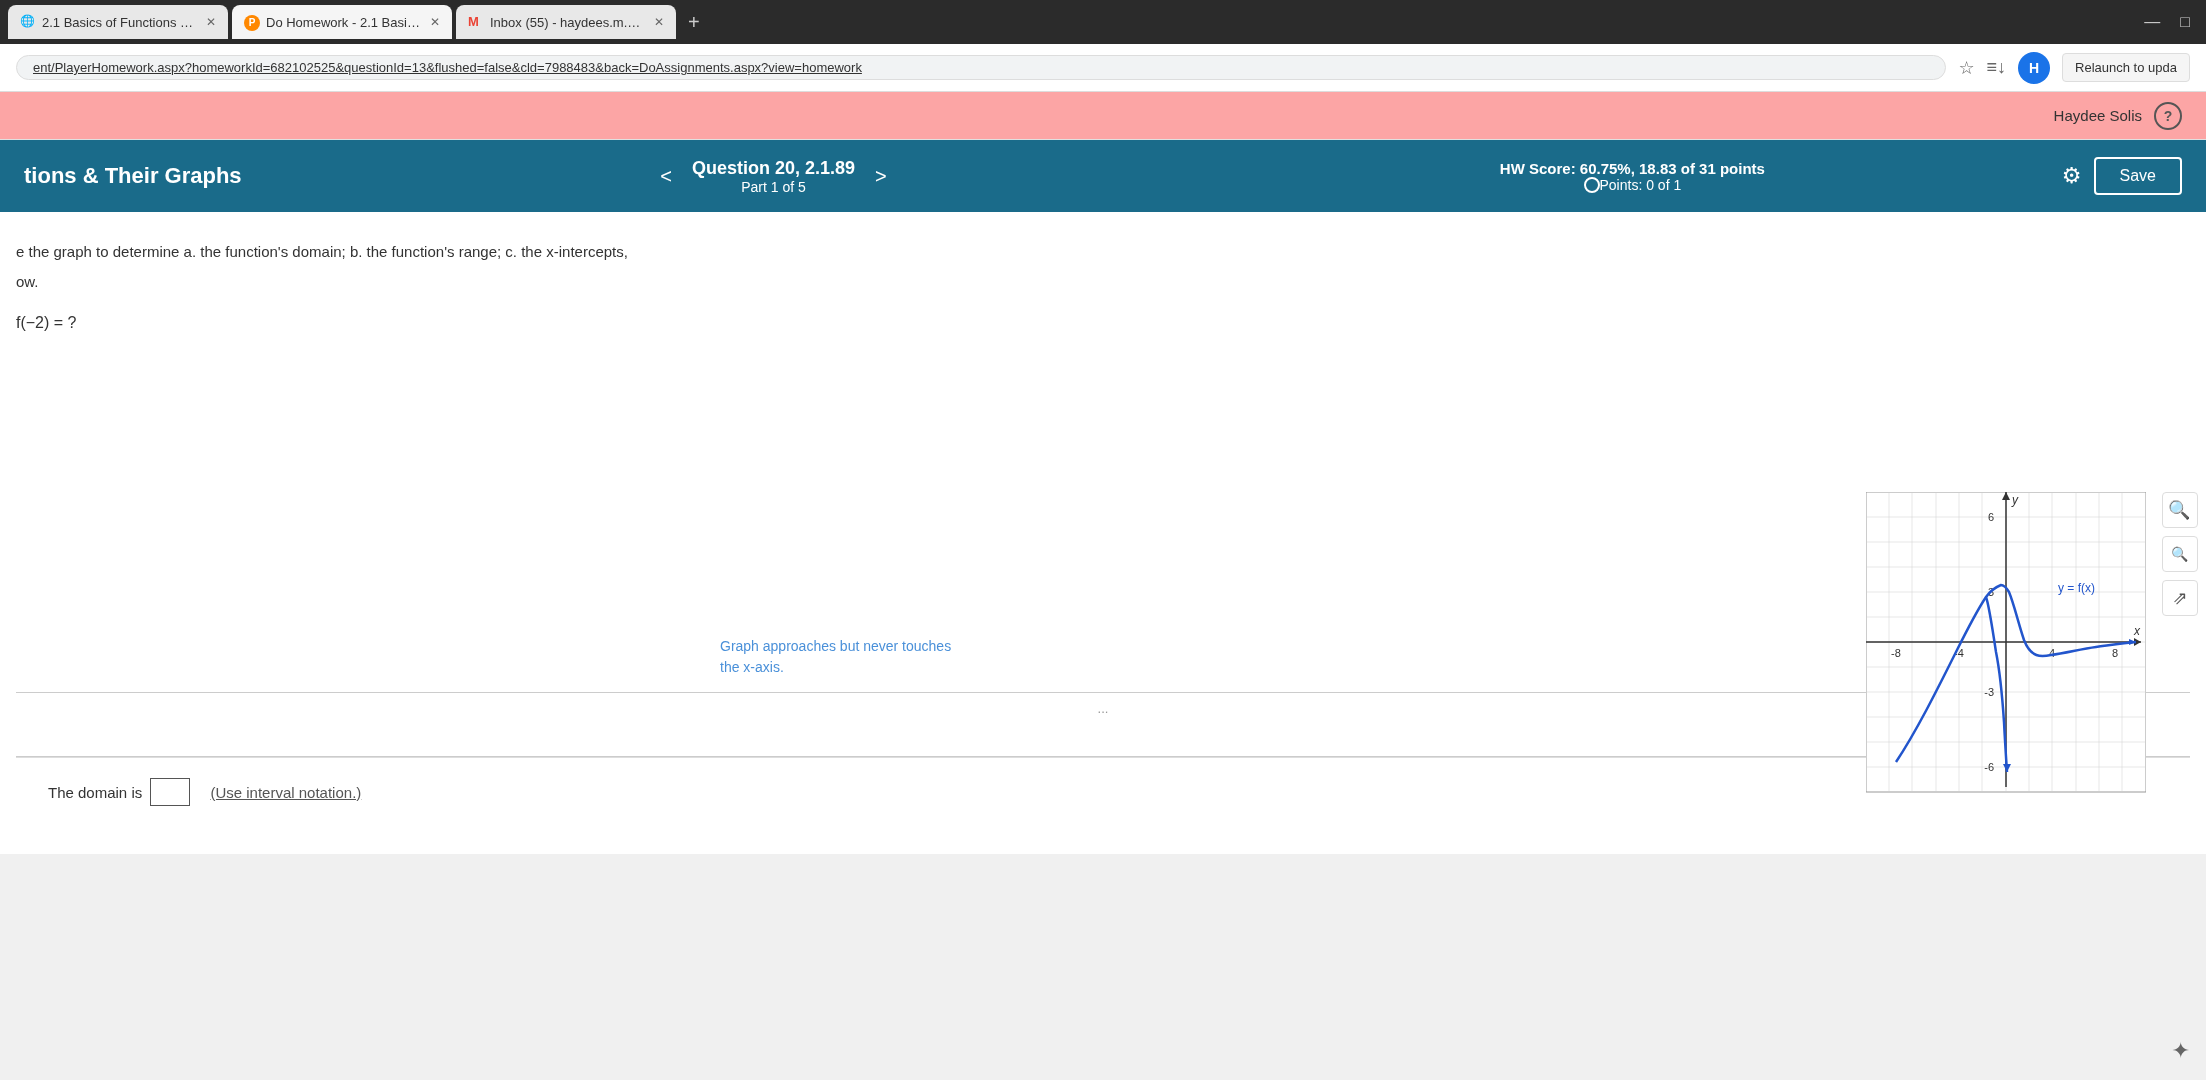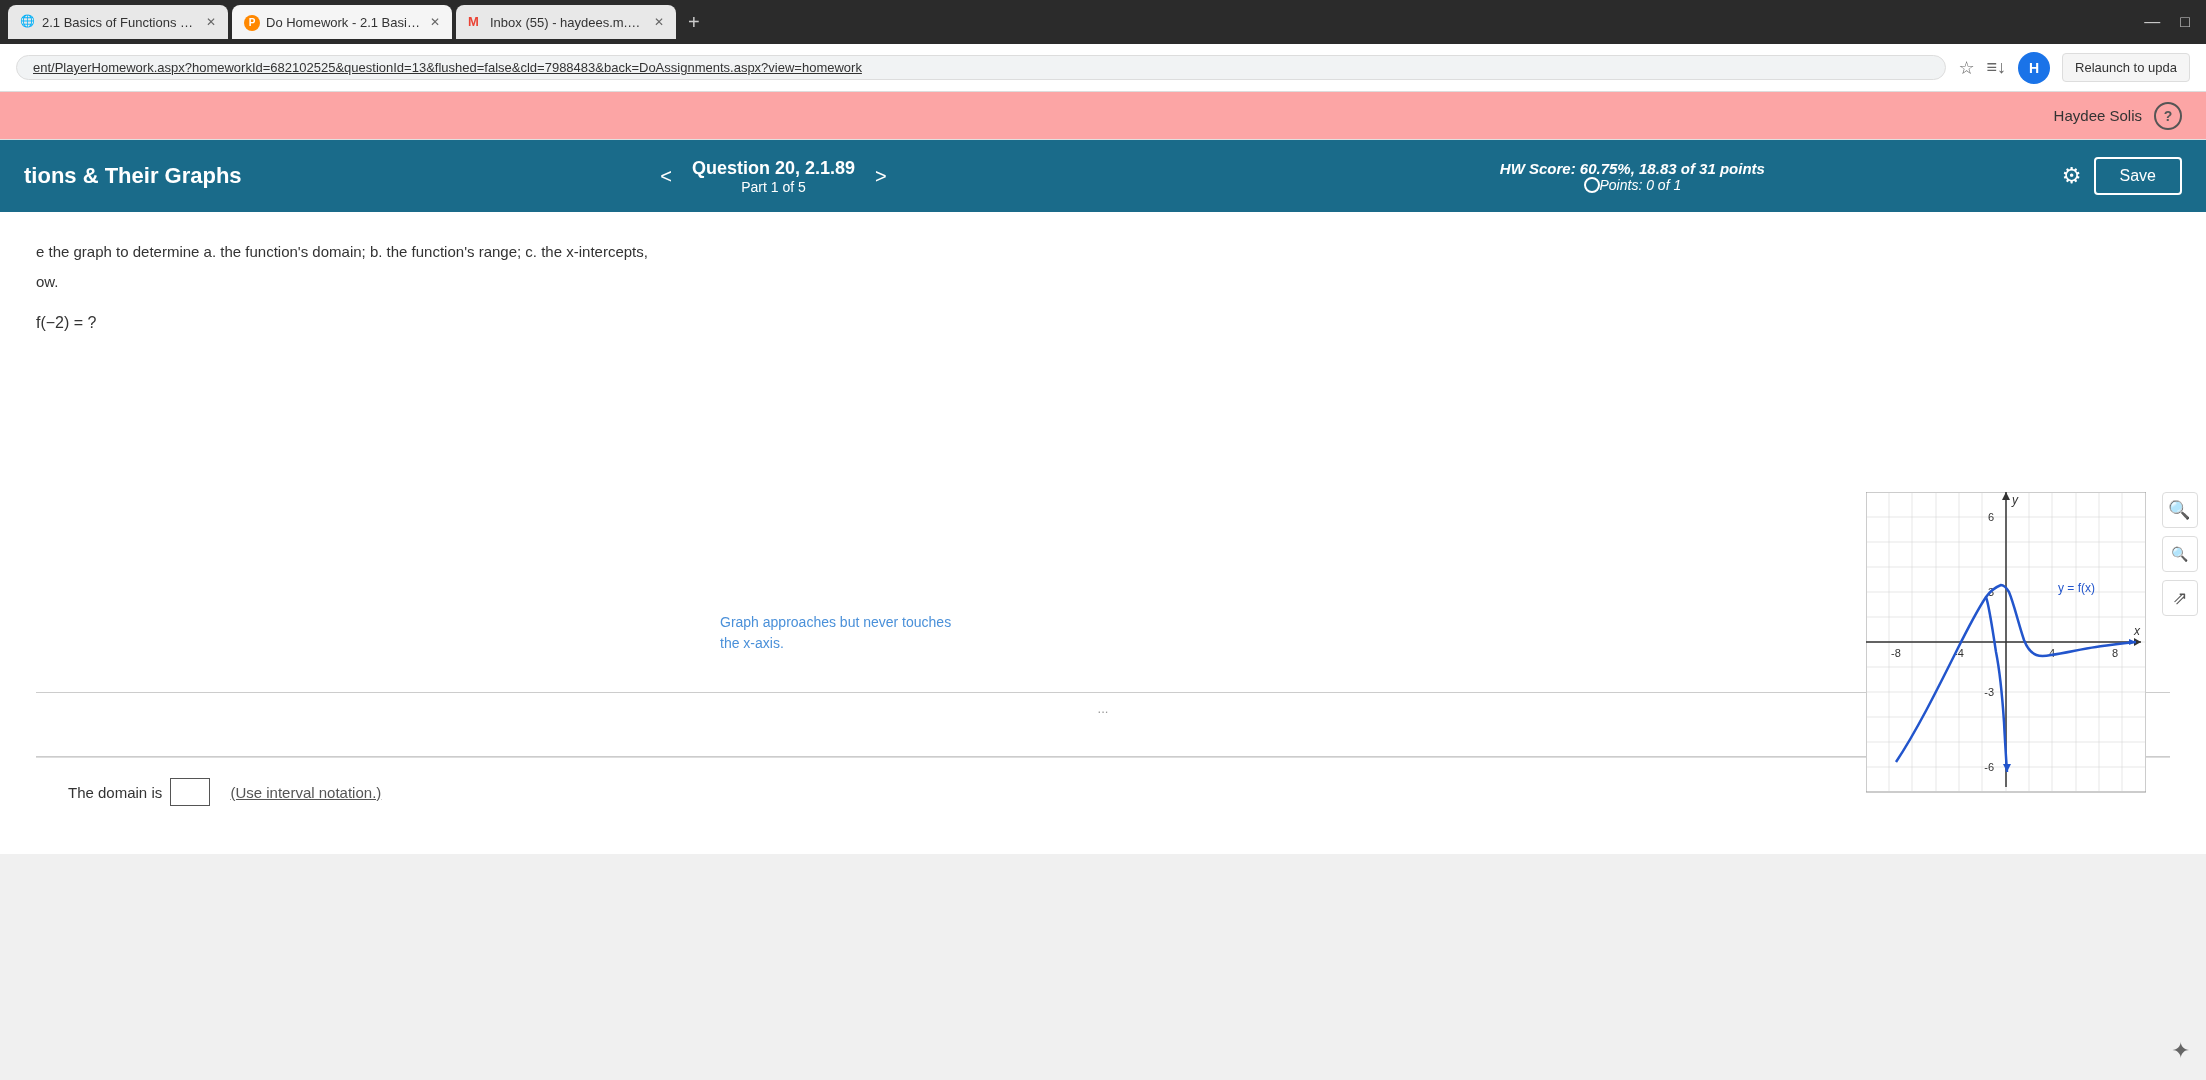--- a/index.html
+++ b/index.html
@@ -29,35 +29,35 @@
     .help-btn { width: 28px; height: 28px; border-radius: 50%; border: 2px solid #555; display: flex; align-items: center; justify-content: center; font-size: 14px; color: #555; cursor: pointer; font-weight: bold; }
 
     
     .hw-header { background: #1a6b8a; height: 72px; display: flex; align-items: center; padding: 0 24px; gap: 0; }
     .hw-title { color: white; font-size: 22px; font-weight: bold; flex: 0 0 320px; }
     .hw-nav { display: flex; align-items: center; gap: 12px; flex: 1; justify-content: center; }
     .nav-arrow { color: white; font-size: 20px; cursor: pointer; background: none; border: none; padding: 4px 8px; }
     .question-info { text-align: center; color: white; }
     .question-title { font-size: 18px; font-weight: bold; }
     .question-part { font-size: 14px; }
-    .hw-score { flex: 1; text-align: center; color: white; font-style: italic; }
+    .hw-score { flex: 1; text-align: center; color: white; }
     .hw-score-line { font-size: 15px; font-weight: bold; }
     .hw-points { display: flex; align-items: center; gap: 0; justify-content: center; font-size: 14px; }
     .circle-icon { width: 16px; height: 16px; border: 2px solid white; border-radius: 50%; display: inline-block; }
     .gear-btn { background: none; border: none; color: white; font-size: 22px; cursor: pointer; margin-right: 12px; }
     .save-btn { background: #1a6b8a; border: 2px solid white; color: white; border-radius: 4px; padding: 8px 24px; font-size: 16px; font-weight: normal; cursor: pointer; }
 
     
-    .main-content { background: white; min-height: 700px; padding: 28px 36px; position: relative; }
+    .main-content { background: white; min-height: 700px; padding: 28px 16px; position: relative; }
     .question-text { font-size: 15px; color: #333; line-height: 1.6; max-width: 900px; }
     .question-text p { margin-bottom: 6px; }
     .function-eq { font-size: 16px; color: #333; margin-top: 16px; font-weight: 500; }
 
     
-    .graph-hint { position: absolute; top: 400px; left: 720px; color: #4a90d9; font-size: 14px; text-align: left; line-height: 1.5; }
+    .graph-hint { position: absolute; top: 424px; left: 720px; color: #4a90d9; font-size: 14px; text-align: left; line-height: 1.5; }
 
     
     .graph-container { position: absolute; top: 280px; right: 60px; width: 280px; height: 320px; }
 
     
     .side-tools { position: absolute; right: 8px; top: 280px; display: flex; flex-direction: column; gap: 8px; }
     .tool-btn { width: 36px; height: 36px; background: white; border: 1px solid #ddd; border-radius: 4px; display: flex; align-items: center; justify-content: center; cursor: pointer; font-size: 18px; color: #555; }
 
     
     .divider { border: none; border-top: 1px solid #ccc; margin: 40px 0 0 0; }

